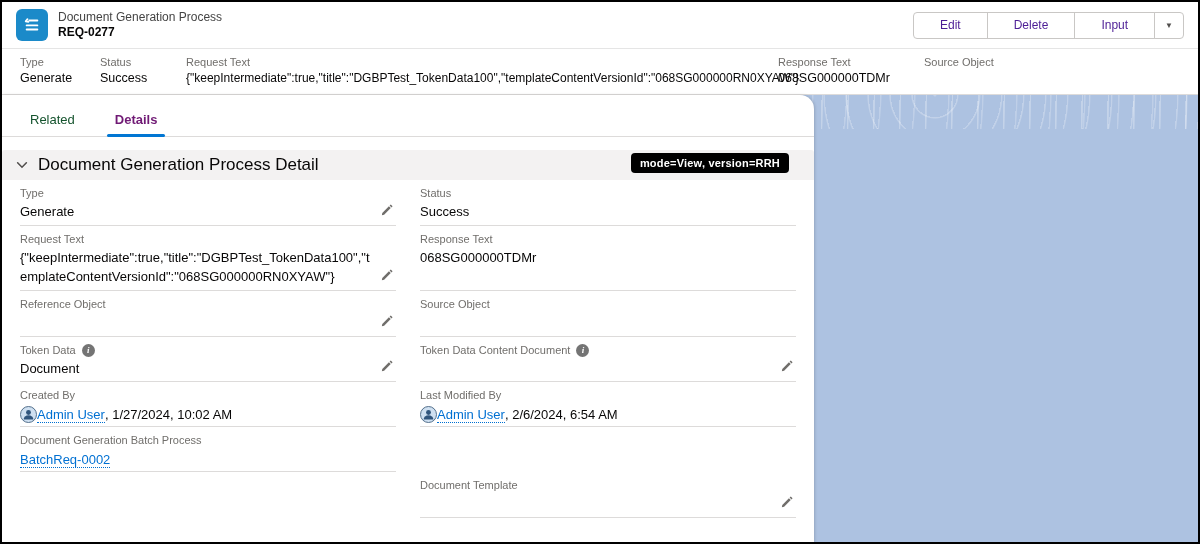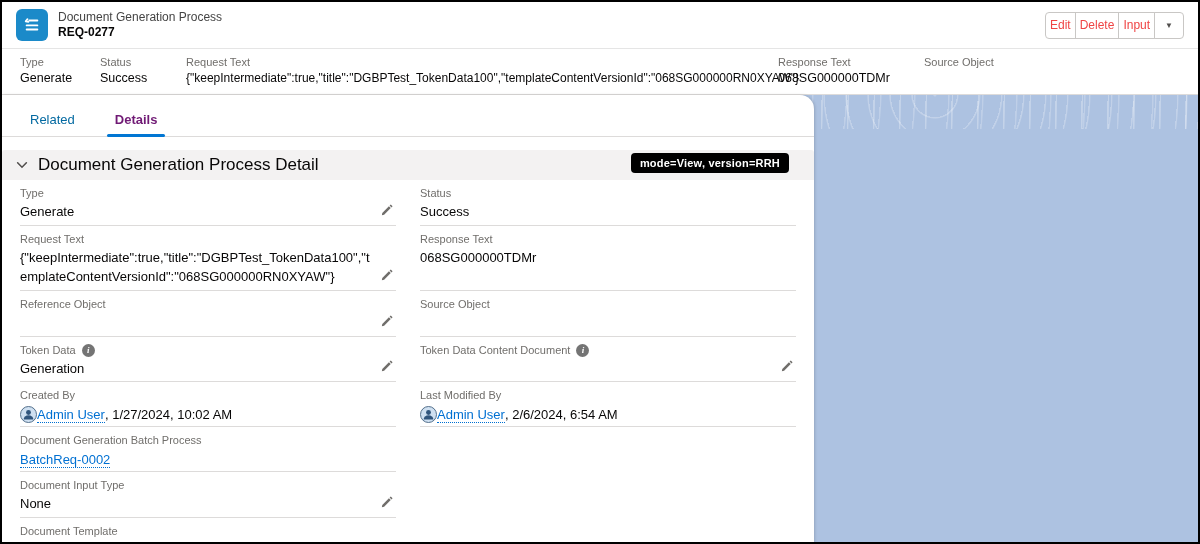--- a/index.html
+++ b/index.html
@@ -6,21 +6,21 @@
   html,body { width:1200px; height:544px; font-family:"Liberation Sans","DejaVu Sans",sans-serif; background:#fff; }
   .frame { width:1200px; height:544px; border:2px solid #000; overflow:hidden; display:flex; flex-direction:column; background:#fff; }
 
   
   .global-header { height:46px; display:flex; align-items:center; padding:0 14px; background:#fff; flex:0 0 auto; }
   .entity-icon { width:32px; height:32px; border-radius:6px; background:#1b8ac9; display:flex; align-items:center; justify-content:center; margin-right:10px; flex:0 0 auto; }
   .title-block { display:flex; flex-direction:column; line-height:1.25; }
   .obj-label { font-size:12px; color:#444; }
   .rec-name { font-size:12px; font-weight:bold; color:#080707; }
   .actions { margin-left:auto; display:flex; }
-  .btn { height:27px; padding:0 4px; background:#fff; border:1px solid #c9c7c5; color:#ef4444; font-size:12px; font-family:inherit; cursor:pointer; margin-left:-1px; display:flex; align-items:center; }
+  .btn { height:27px; padding:0 26px; background:#fff; border:1px solid #c9c7c5; color:#4c1d95; font-size:12px; font-family:inherit; cursor:pointer; margin-left:-1px; display:flex; align-items:center; }
   .btn:first-child { border-radius:4px 0 0 4px; margin-left:0; }
   .btn.dd { border-radius:0 4px 4px 0; padding:0 10px; color:#514f4d; font-size:8px; }
 
   
   .highlights { height:47px; border-top:1px solid #e5e5e5; border-bottom:1px solid #dddbda; display:flex; padding:6px 18px 0; background:#fff; flex:0 0 auto; }
   .hl-item { display:flex; flex-direction:column; line-height:1.4; padding-right:12px; }
   .hl-label { font-size:11px; color:#706e6b; }
   .hl-value { font-size:12.5px; color:#080707; white-space:nowrap; }
   .hl-type { width:80px; } .hl-status { width:86px; } .hl-request { width:592px; }
   .hl-response { width:146px; } .hl-source { flex:1; }
@@ -30,21 +30,21 @@
   .content::before { content:""; position:absolute; left:0; right:0; top:0; height:34px;
     background:
       repeating-radial-gradient(circle at 12% 0, rgba(255,255,255,.28) 0 1px, transparent 2px 26px),
       repeating-radial-gradient(circle at 45% -10px, rgba(255,255,255,.22) 0 1px, transparent 2px 34px),
       repeating-radial-gradient(circle at 78% 0, rgba(255,255,255,.25) 0 1px, transparent 2px 22px);
   }
   .record-card { position:absolute; left:0; top:0; bottom:0; width:812px; background:#fff; border-top-right-radius:14px; box-shadow:1px 0 3px rgba(0,0,0,.15); overflow:hidden; }
 
   
   .tabs { display:flex; gap:36px; padding:13px 0 0 26px; border-bottom:1px solid #dddbda; }
-  .tab { font-size:13px; color:#0369a1; padding:4px 2px 9px; cursor:pointer; position:relative; }
+  .tab { font-size:13px; color:#14532d; padding:4px 2px 9px; cursor:pointer; position:relative; }
   .tab.active { font-weight:bold; color:#701a75; }
   .tab.active::after { content:""; position:absolute; left:-6px; right:-6px; bottom:-1px; height:3px; background:#0176d3; border-radius:2px; }
 
   
   .section-hd { margin-top:13px; background:#f3f2f2; height:30px; display:flex; align-items:center; padding:0 13px; position:relative; border-radius:3px 3px 0 0; }
   .chev { width:14px; height:14px; margin-right:9px; flex:0 0 auto; cursor:pointer; }
   .section-title { font-size:17px; color:#080707; }
   .badge { position:absolute; right:25px; top:3px; background:#000000; color:#fff; font-size:11px; font-weight:bold; padding:4px 9px; border-radius:4px; letter-spacing:.2px; }
 
   
@@ -189,21 +189,21 @@
               <span class="val"></span>
             </div>
         </div>
 
         <div class="cell">
           <div class="f-label">
               <span>Token Data</span>
               <span class="info-icon">i</span>
             </div>
           <div class="f-value">
-            <span class="val">Generation</span>
+            <span class="val">Document</span>
             <button class="pencil"><svg width="14" height="14" viewBox="0 0 16 16" fill="#706e6b">
                   <path d="M12.3 1.6 l2.1 2.1 -1.3 1.3 -2.1-2.1 z M10.2 3.7 l2.1 2.1 -7.6 7.6 -2.6 .5 .5-2.6 z"></path>
                 </svg></button>
           </div>
         </div>
         <div class="cell">
           <div class="f-label">
               <span>Token Data Content Document</span>
               <span class="info-icon">i</span>
             </div>
@@ -253,31 +253,20 @@
         <div class="cell">
           <div class="f-label">
               <span>Document Generation Batch Process</span>
             </div>
           <div class="f-value">
             <a class="rec-link" href="#">BatchReq-0002</a>
           </div>
         </div>
         <div class="cell blank"></div>
 
-        <div class="cell">
-          <div class="f-label">
-              <span>Document Input Type</span>
-            </div>
-          <div class="f-value">
-            <span class="val">None</span>
-            <button class="pencil"><svg width="14" height="14" viewBox="0 0 16 16" fill="#706e6b">
-                  <path d="M12.3 1.6 l2.1 2.1 -1.3 1.3 -2.1-2.1 z M10.2 3.7 l2.1 2.1 -7.6 7.6 -2.6 .5 .5-2.6 z"></path>
-                </svg></button>
-          </div>
-        </div>
         <div class="cell blank"></div>
 
         <div class="cell">
           <div class="f-label">
               <span>Document Template</span>
             </div>
           <div class="f-value">
             <span class="val"></span>
             <button class="pencil"><svg width="14" height="14" viewBox="0 0 16 16" fill="#706e6b">
                   <path d="M12.3 1.6 l2.1 2.1 -1.3 1.3 -2.1-2.1 z M10.2 3.7 l2.1 2.1 -7.6 7.6 -2.6 .5 .5-2.6 z"></path>

